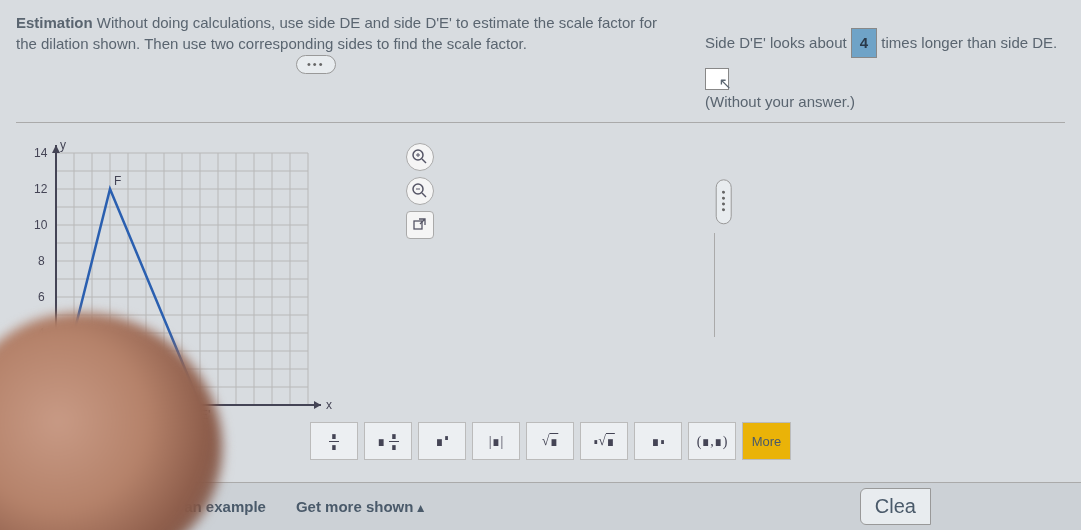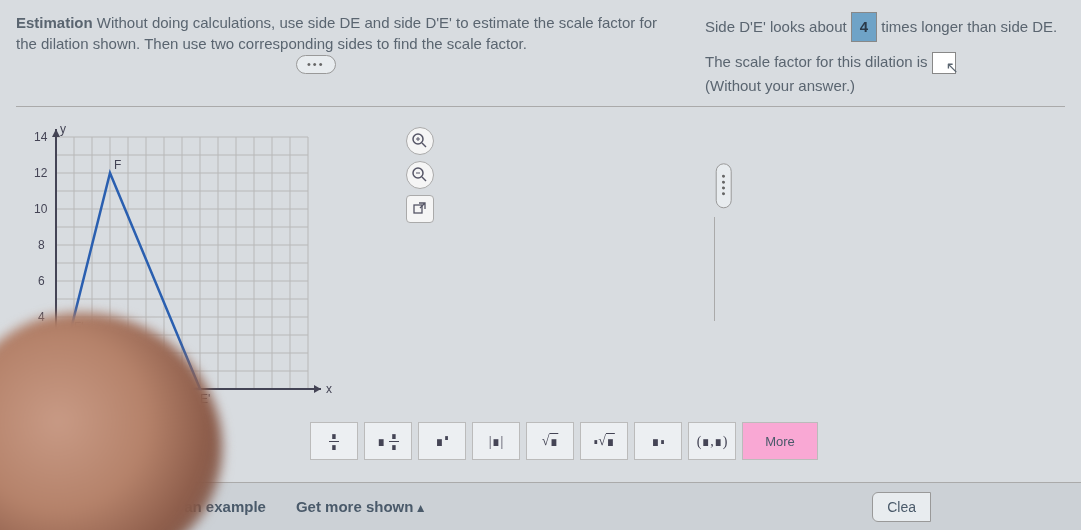--- a/index.html
+++ b/index.html
@@ -25,20 +25,21 @@
       flex: 1;
       font-size: 15px;
       line-height: 1.4;
       color: #5a6570;
     }
     .prompt-right {
       width: 360px;
       font-size: 15px;
       line-height: 1.6;
       color: #5a6570;
+      margin-top: 16px;
     }
     .answer-chip {
       display: inline-block;
       background: #6fa3c7;
       color: #2a3a4a;
       padding: 2px 8px;
       border: 1px solid #888;
       font-weight: bold;
       min-width: 20px;
       text-align: center;
@@ -137,24 +138,24 @@
       align-items: center;
       justify-content: center;
       font-size: 14px;
       cursor: pointer;
       color: #445;
       font-family: 'Times New Roman', serif;
     }
     .math-btn .frac { display:flex; flex-direction:column; align-items:center; font-size:10px; line-height:1;}
     .math-btn .frac .top { border-bottom:1px solid #445; padding:0 2px;}
     .more-btn {
-      width: 76px;
+      width: 49px;
       height: 38px;
       border: 1px solid #bbb;
-      background: #f9a8d4;
+      background: #eab308;
       display: flex;
       align-items: center;
       justify-content: center;
       font-size: 13px;
       cursor: pointer;
     }
     .bottom-bar {
       position: absolute;
       bottom: 0;
       left: 0;
@@ -174,21 +175,21 @@
       color: #4a5a6a;
       font-size: 15px;
     }
     .help-links span { cursor: pointer; }
     .clear-btn {
       border: 1px solid #999;
       border-radius: 6px 0 0 6px;
       padding: 6px 14px;
       background: #e8ecef;
       cursor: pointer;
-      font-size: 14px;
+      font-size: 20px;
     }
     .finger {
       position: absolute;
       left: -40px;
       bottom: -40px;
       width: 260px;
       height: 260px;
       background: radial-gradient(ellipse at 40% 40%, #c89a85 0%, #b5826a 40%, #8a5a48 70%, rgba(0,0,0,0.3) 100%);
       border-radius: 50% 60% 50% 40%;
       filter: blur(6px);
@@ -211,21 +212,20 @@
       <b>Estimation</b> <span>Without doing calculations, use side DE and side D'E' to estimate the scale factor for the dilation shown. Then use two corresponding sides to find the scale factor.</span>
       <div class="dots-h"><span class="dots-pill">•••</span></div>
     </div>
     <div class="prompt-right">
       <div>
         <span>Side D'E' looks about</span>
         <span class="answer-chip">4</span>
         <span>times longer than side DE.</span>
       </div>
       <div style="margin-top:8px;">
-        <span>The scale factor for this dilation is</span>
         <span class="answer-input"><span class="cursor-icon">↖</span></span>
       </div>
       <div>(Without your answer.)</div>
     </div>
   </div>
 
   <div class="main-row">
     <div class="graph-area">
       <svg width="320" height="300" viewBox="0 0 320 300">
         <g class="grid" transform="translate(40,20)">

